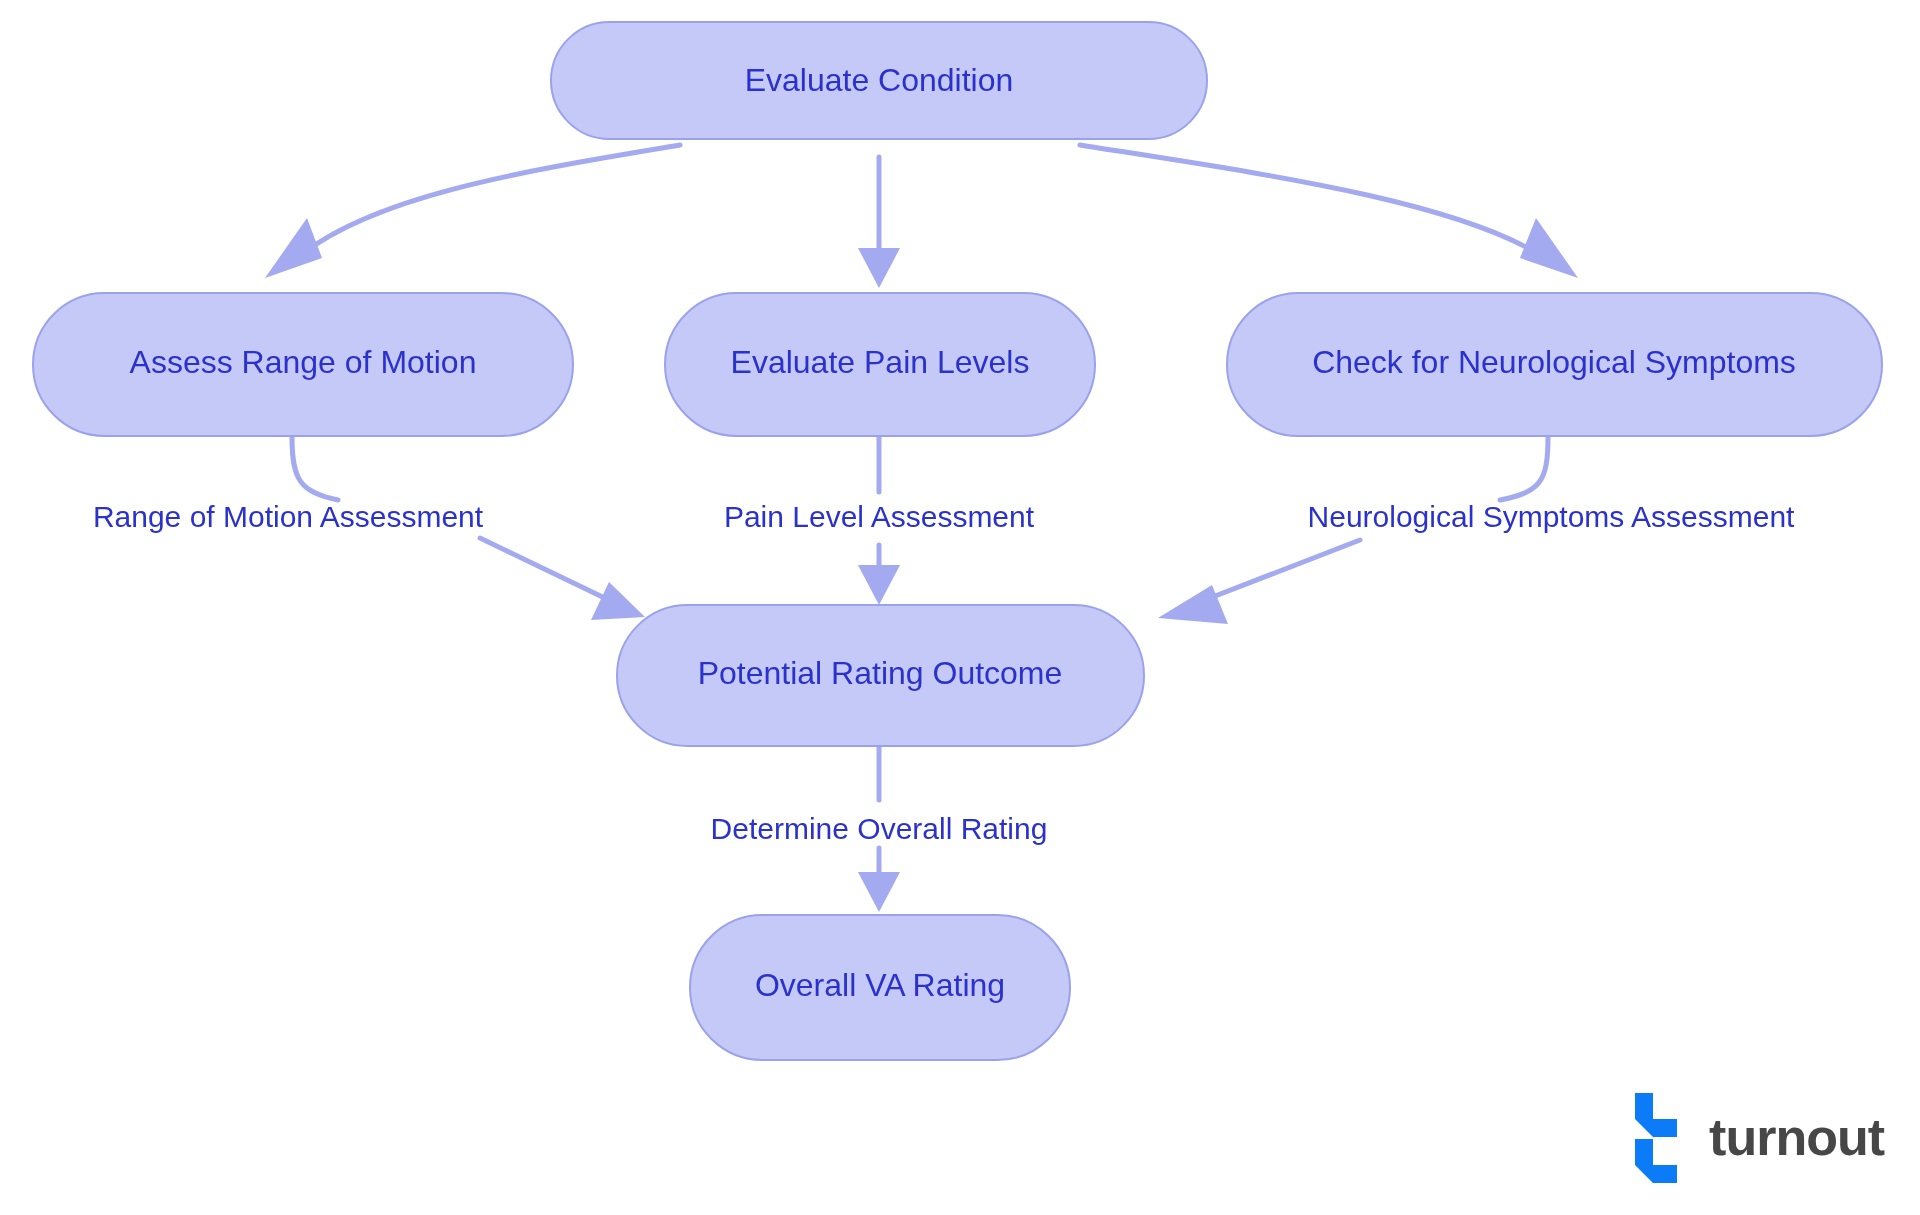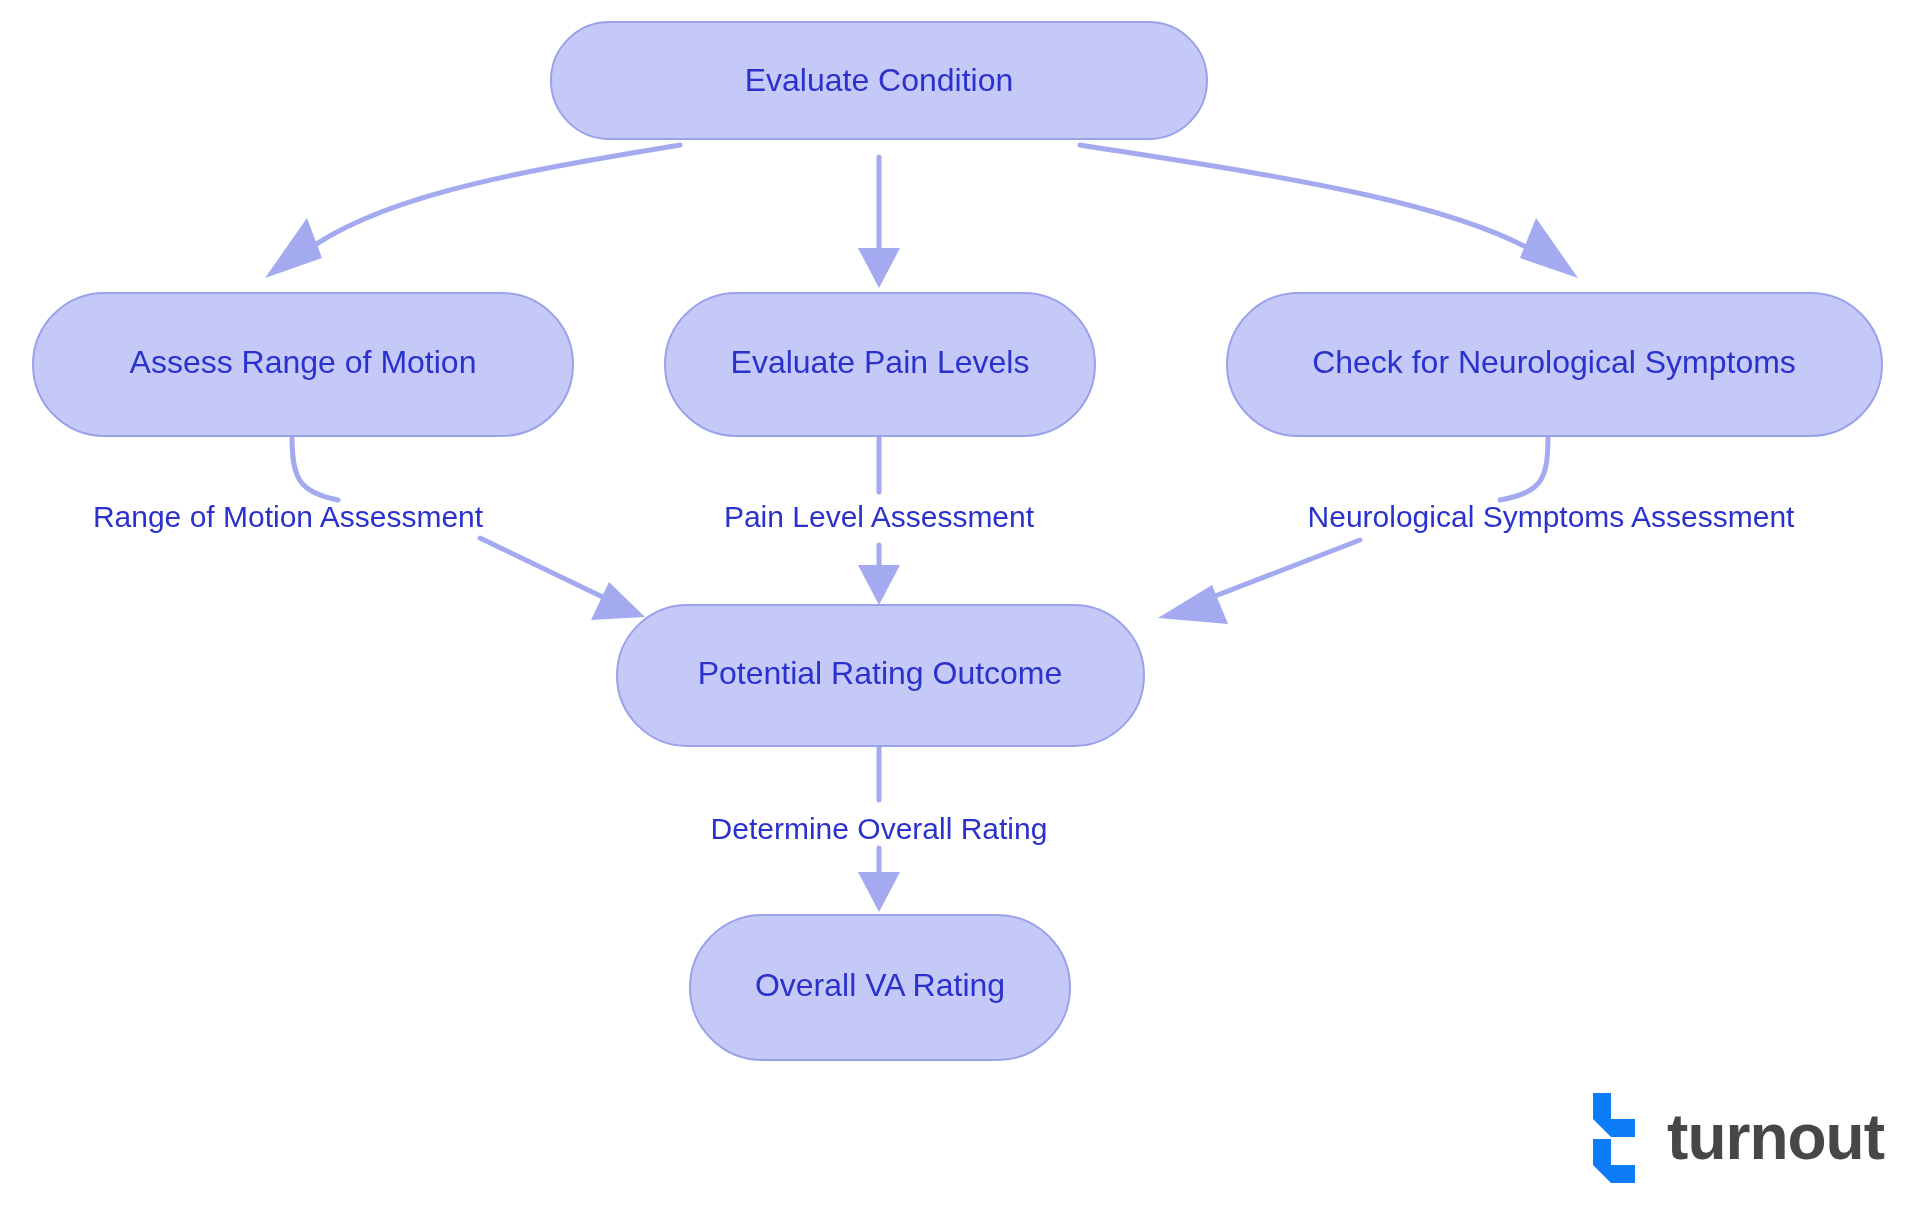--- a/index.html
+++ b/index.html
@@ -61,21 +61,21 @@
     bottom: 30px;
     display: flex;
     align-items: center;
     gap: 26px;
   }
   .logo-mark {
     display: block;
   }
   .logo-wordmark {
     font-family: "Liberation Sans", sans-serif;
-    font-size: 64px;
+    font-size: 52px;
     font-weight: 700;
     color: #474747;
     letter-spacing: -1px;
     line-height: 1;
   }
 </style>
 </head>
 <body>
 
 <div id="canvas">

